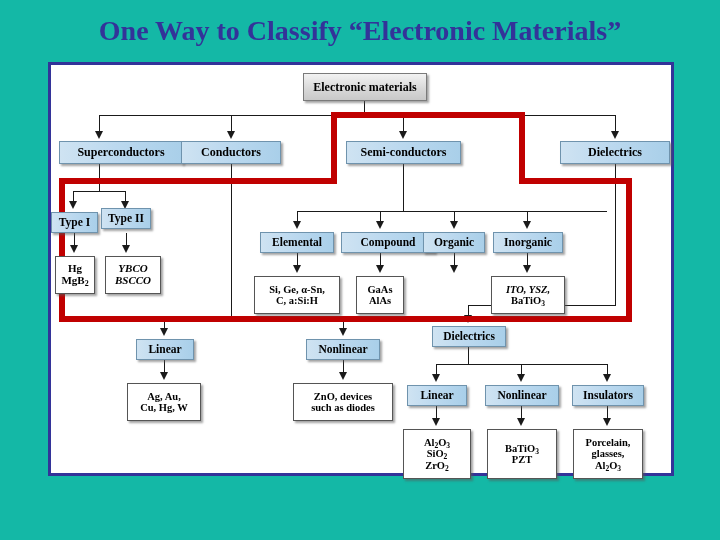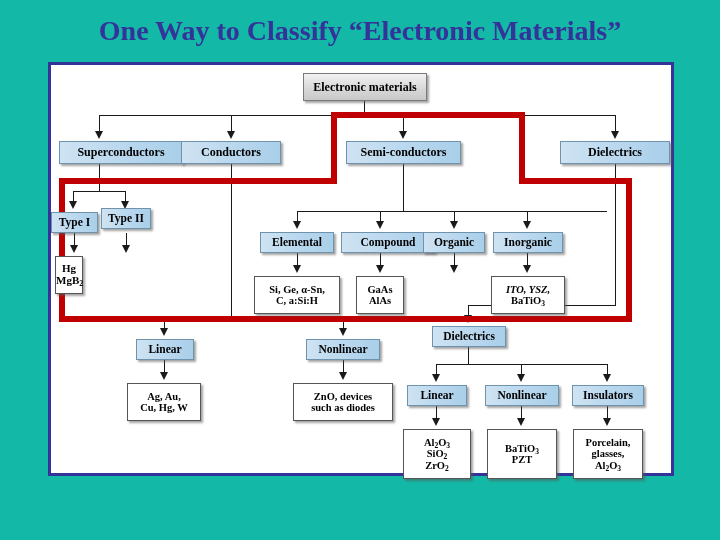--- a/index.html
+++ b/index.html
@@ -175,27 +175,33 @@
     </div>
     <div class="node cat" style="left:50px; top:143px; width:50px; height:21px; font-size:11.5px;">
       <span class="lbl">Type II</span>
     </div>
 
     <div class="vline" style="left:23px; top:168px; height:14px;"></div>
     <div class="arrow" style="left:19px; top:180px;"></div>
     <div class="vline" style="left:75px; top:168px; height:14px;"></div>
     <div class="arrow" style="left:71px; top:180px;"></div>
 
-    <div class="node ex" style="left:4px; top:191px; width:28px; height:38px; font-size:11px;">
+    <div class="node ex" style="left:4px; top:191px; width:40px; height:38px; font-size:11px;">
       <span class="lbl">
         <span>Hg</span><br>
         <span><span>MgB</span><sub>2</sub></span>
       </span>
     </div>
 
+    <div class="node ex italic" style="left:54px; top:191px; width:56px; height:38px; font-size:11px;">
+      <span class="lbl">
+        <span>YBCO</span><br>
+        <span>BSCCO</span>
+      </span>
+    </div>
 
     <div class="vline" style="left:352px; top:99px; height:47px;"></div>
     <div class="hline" style="left:246px; top:146px; width:310px;"></div>
 
     <div class="vline" style="left:246px; top:146px; height:12px;"></div>
     <div class="arrow" style="left:242px; top:156px;"></div>
     <div class="vline" style="left:329px; top:146px; height:12px;"></div>
     <div class="arrow" style="left:325px; top:156px;"></div>
     <div class="vline" style="left:403px; top:146px; height:12px;"></div>
     <div class="arrow" style="left:399px; top:156px;"></div>

